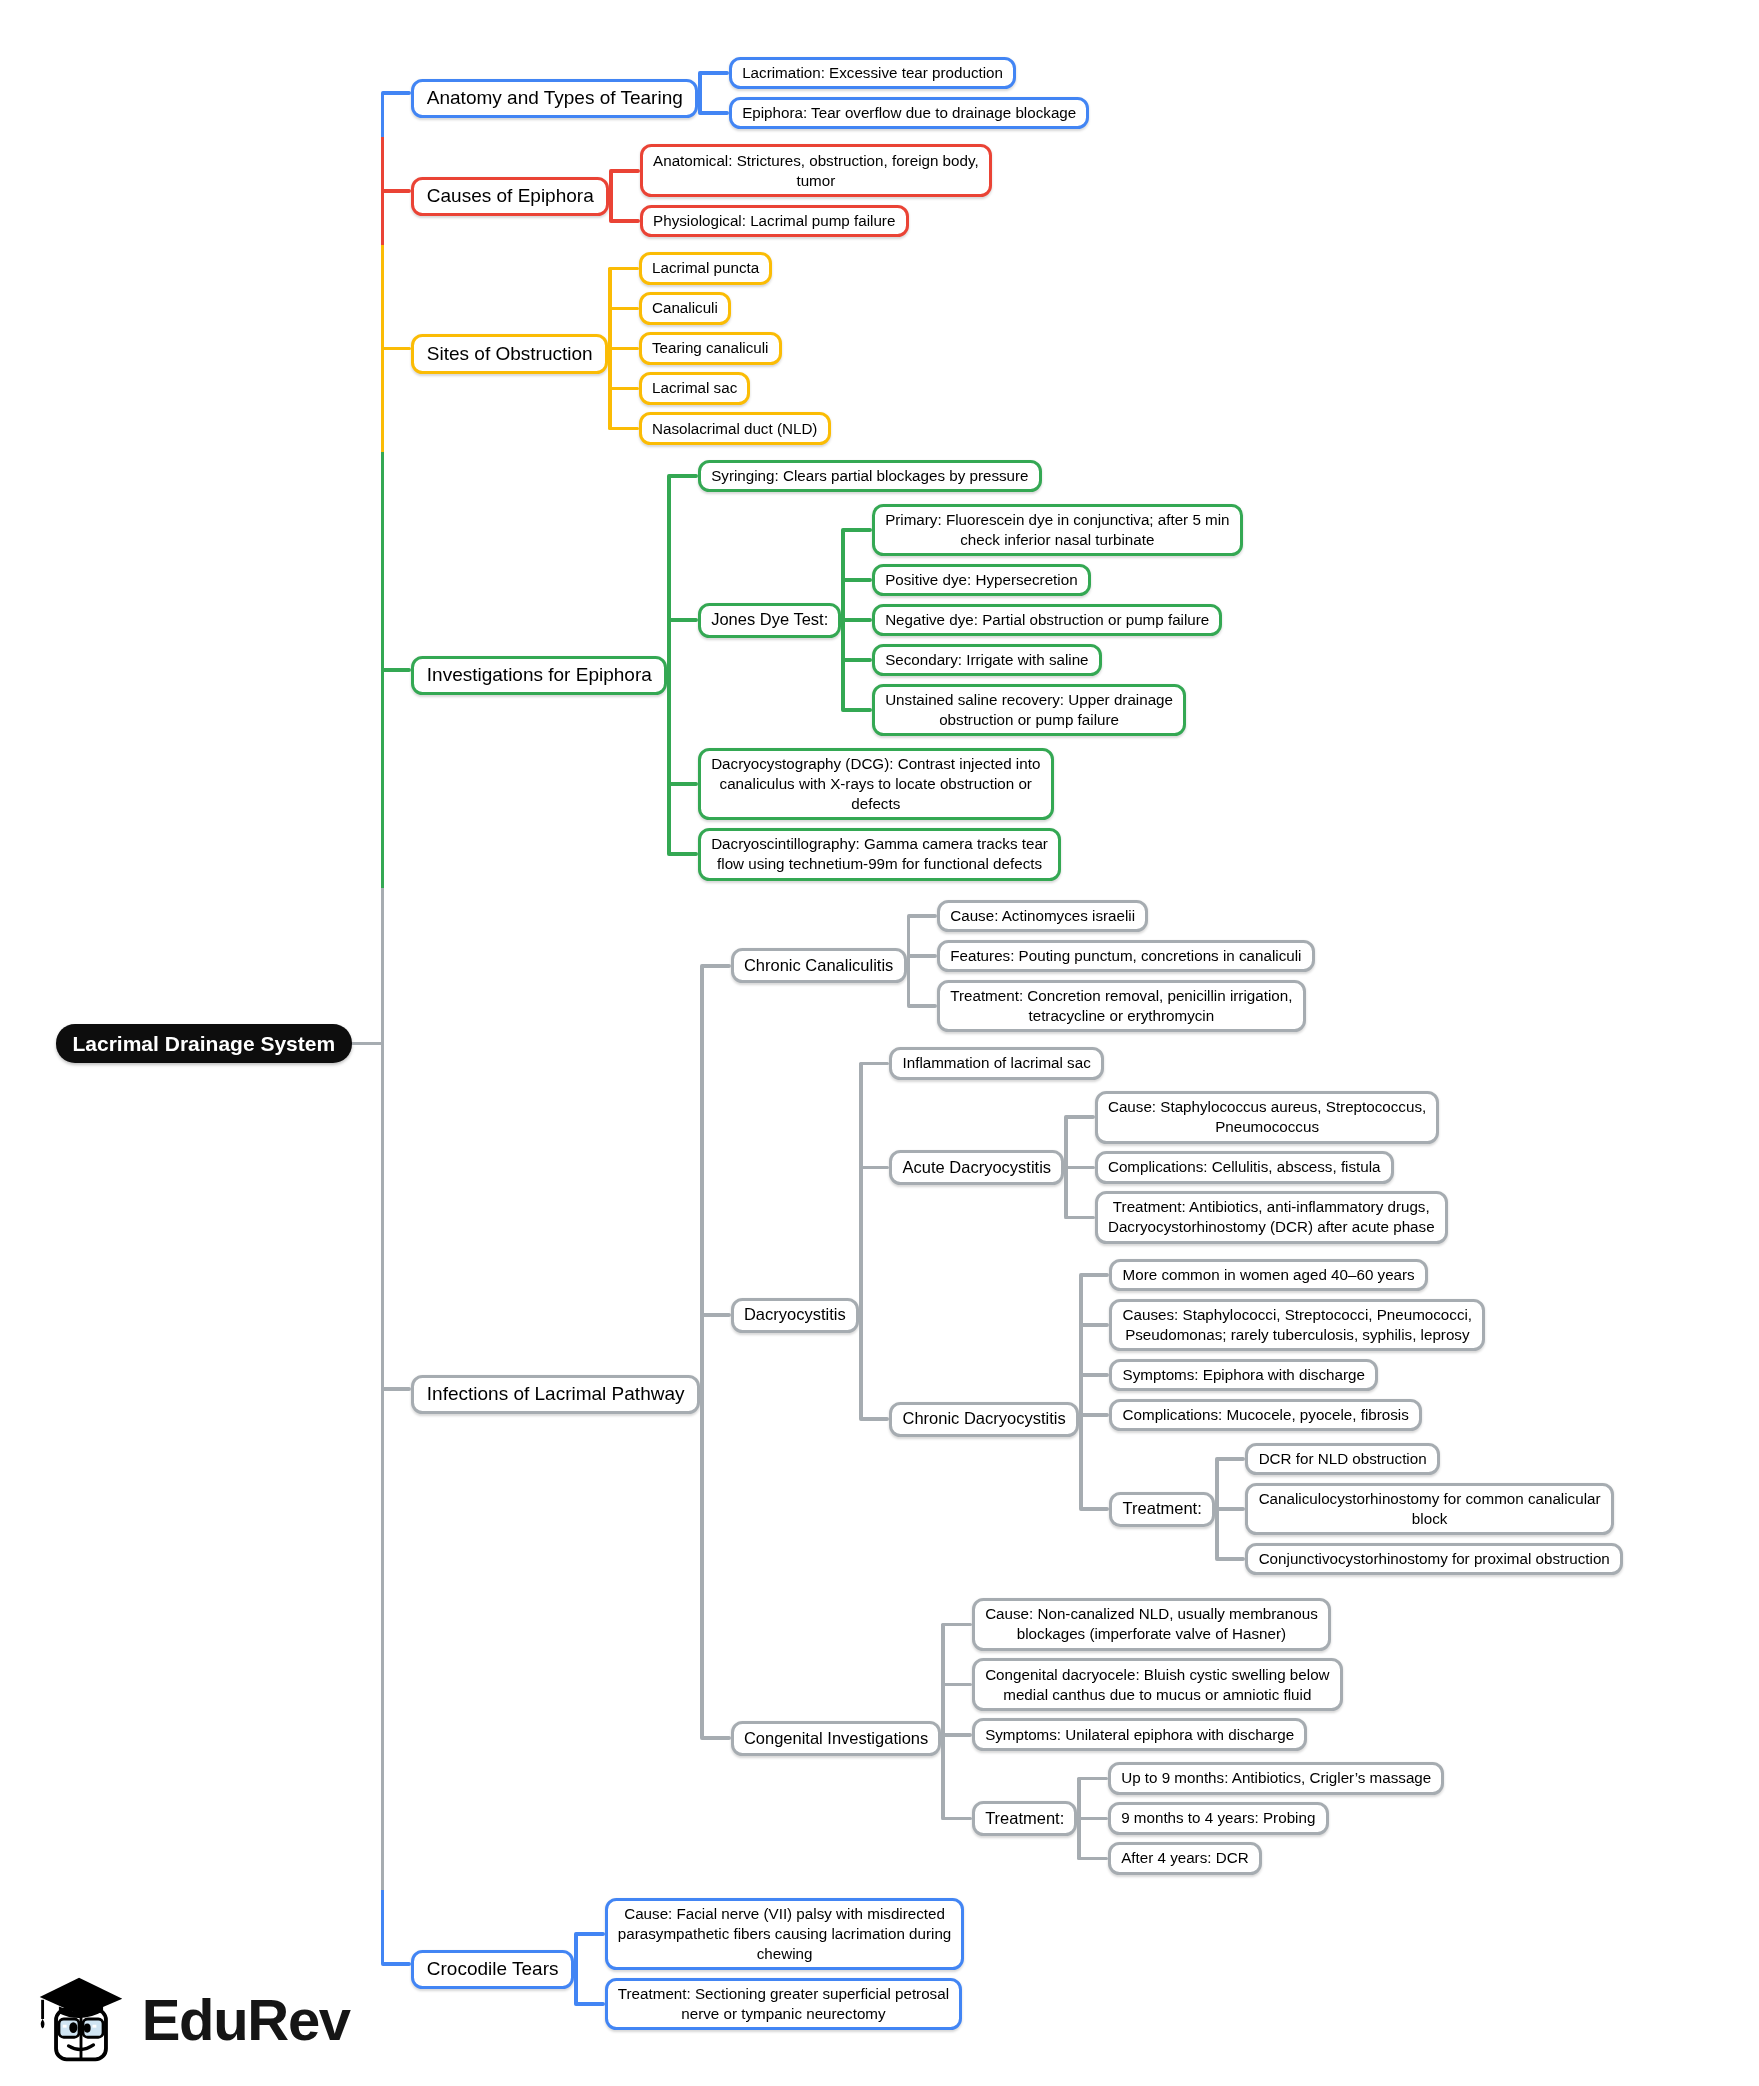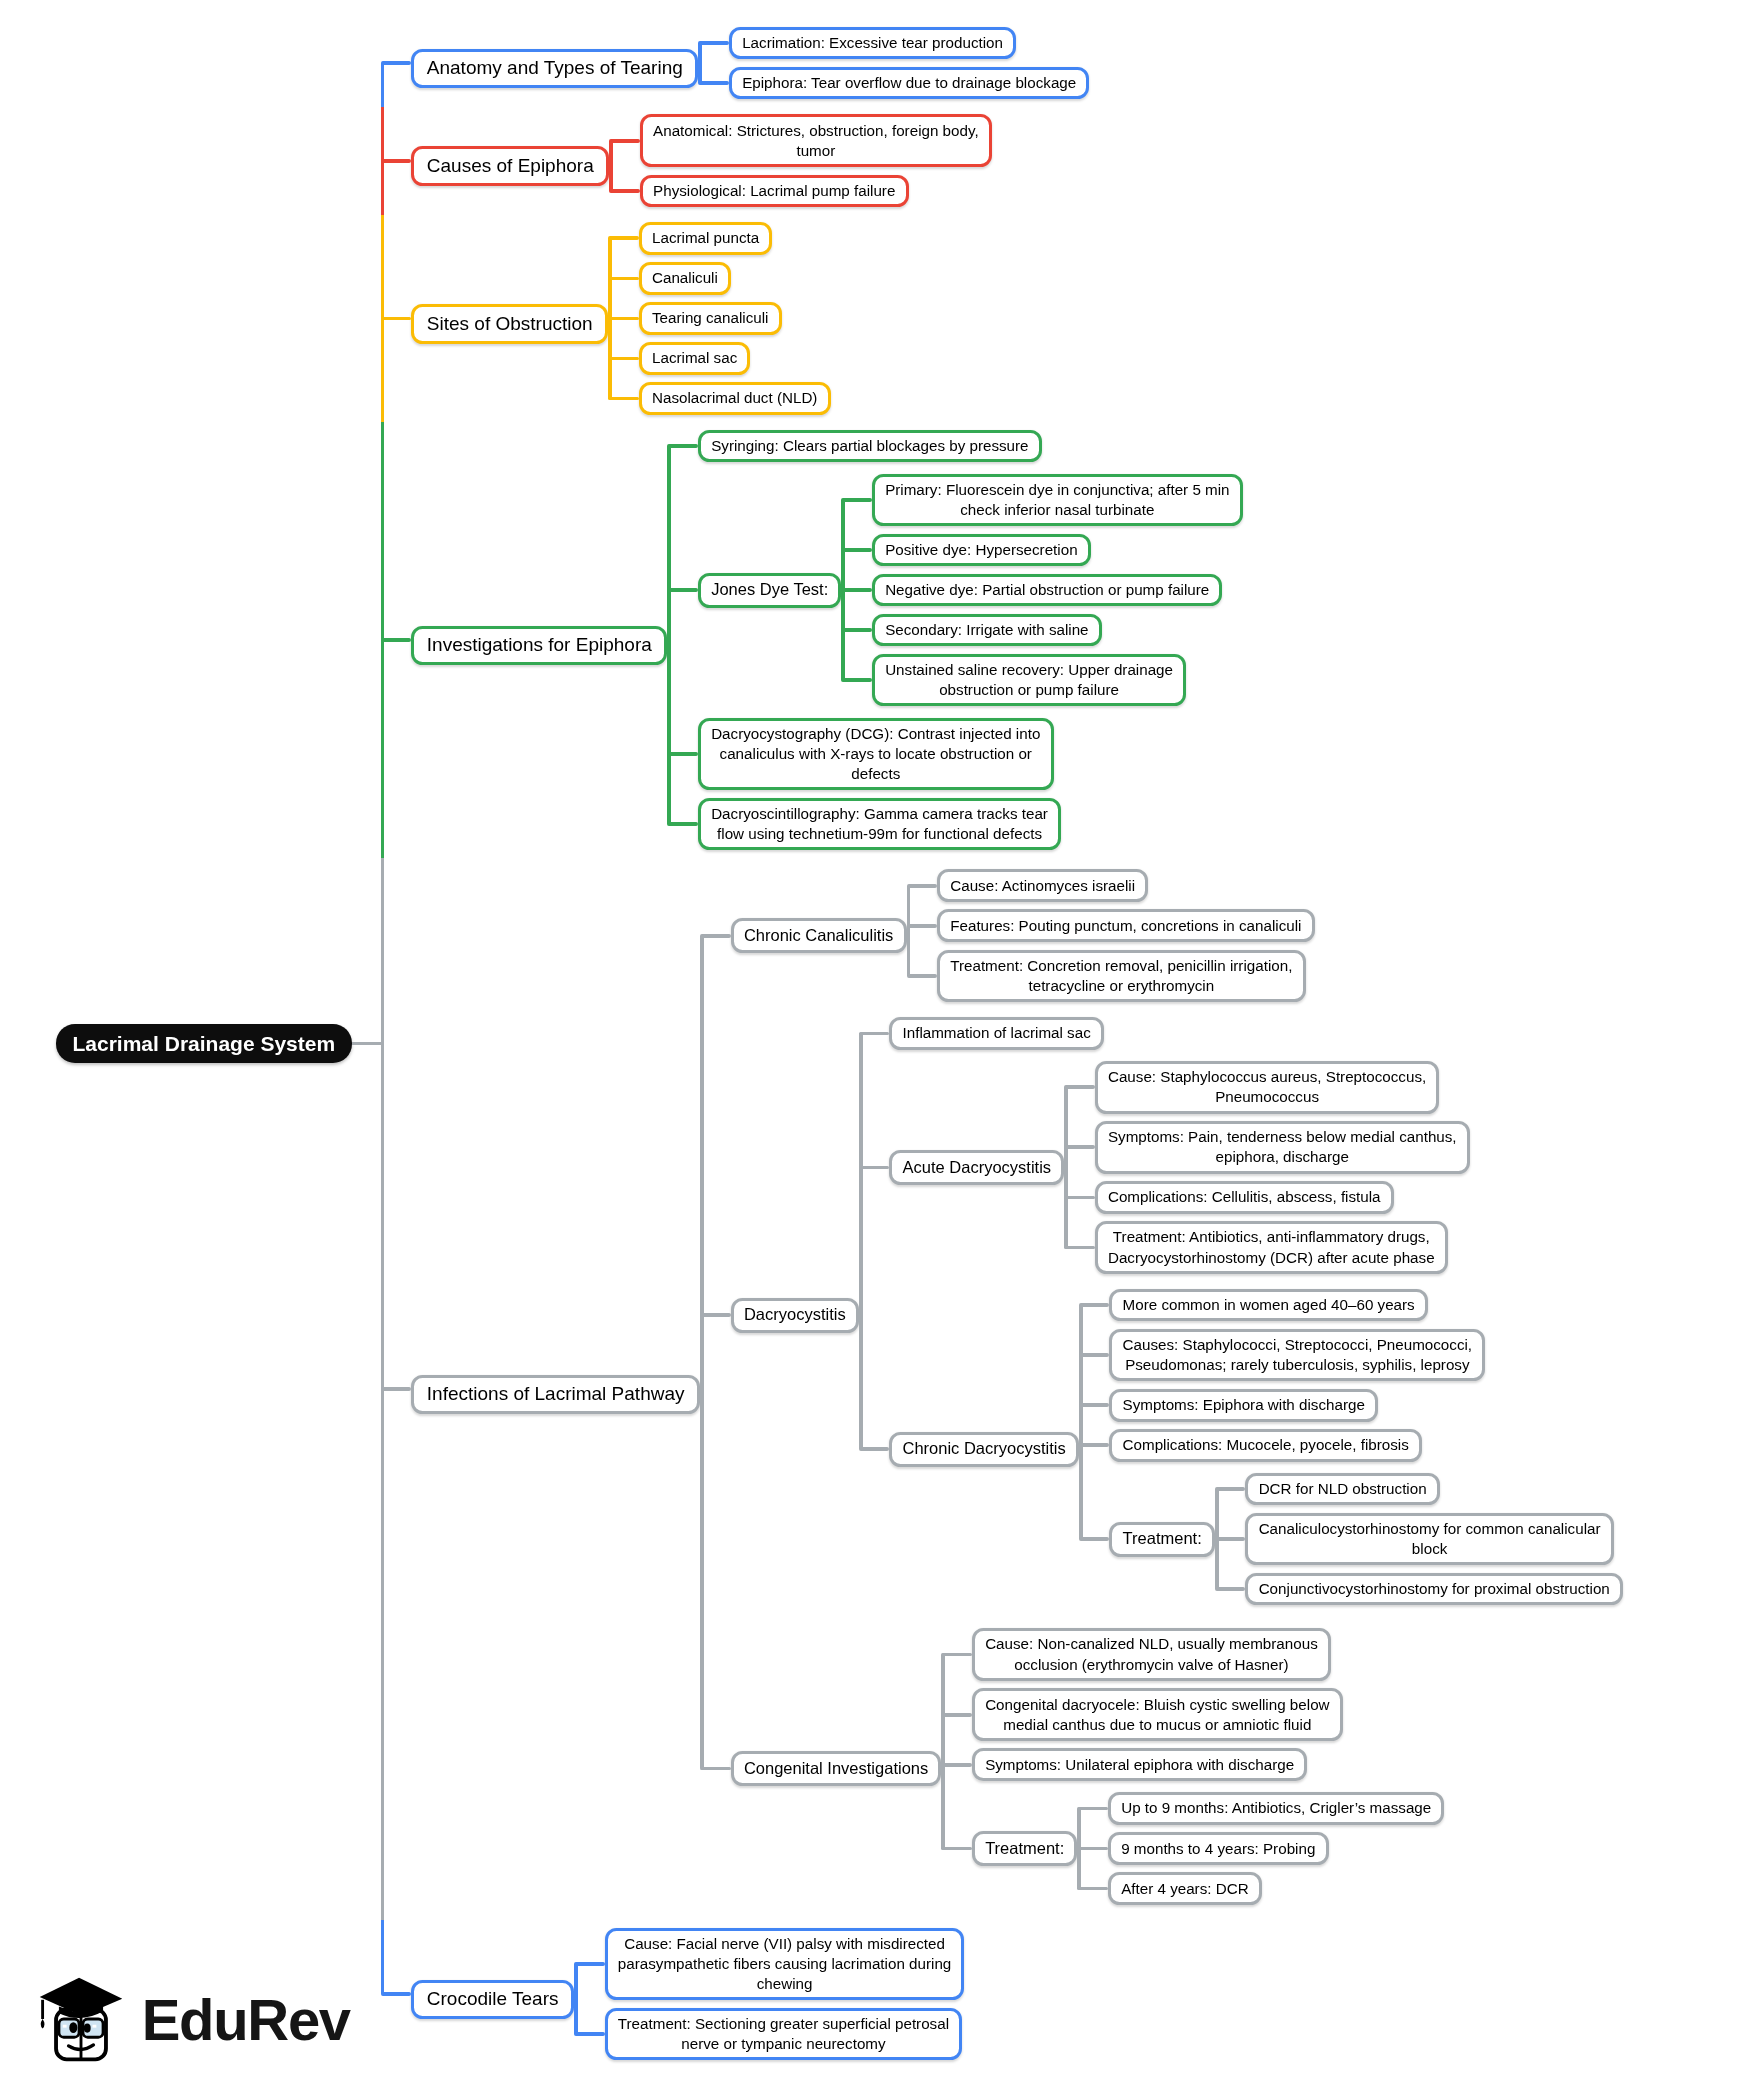--- a/index.html
+++ b/index.html
@@ -148,24 +148,20 @@
                       <div class="node leaf" style="--c: #a6acb1;">Inflammation of lacrimal sac</div>
                     </div>
                     <div class="li" style="--c: #a6acb1;">
                       <div class="node inner" style="--c: #a6acb1;">Acute Dacryocystitis</div>
                       <div class="children">
                         <div class="li first" style="--c: #a6acb1;">
                           <div class="node leaf" style="--c: #a6acb1;">Cause: Staphylococcus aureus, Streptococcus,
 Pneumococcus</div>
                         </div>
                         <div class="li" style="--c: #a6acb1;">
-                          <div class="node leaf" style="--c: #a6acb1;">Symptoms: Pain, tenderness below medial canthus,
-epiphora, discharge</div>
-                        </div>
-                        <div class="li" style="--c: #a6acb1;">
                           <div class="node leaf" style="--c: #a6acb1;">Complications: Cellulitis, abscess, fistula</div>
                         </div>
                         <div class="li last" style="--c: #a6acb1;">
                           <div class="node leaf" style="--c: #a6acb1;">Treatment: Antibiotics, anti-inflammatory drugs,
 Dacryocystorhinostomy (DCR) after acute phase</div>
                         </div>
                       </div>
                     </div>
                     <div class="li last" style="--c: #a6acb1;">
                       <div class="node inner" style="--c: #a6acb1;">Chronic Dacryocystitis</div>
@@ -200,21 +196,21 @@
                         </div>
                       </div>
                     </div>
                   </div>
                 </div>
                 <div class="li last" style="--c: #a6acb1;">
                   <div class="node inner" style="--c: #a6acb1;">Congenital Investigations</div>
                   <div class="children">
                     <div class="li first" style="--c: #a6acb1;">
                       <div class="node leaf" style="--c: #a6acb1;">Cause: Non-canalized NLD, usually membranous
-occlusion (erythromycin valve of Hasner)</div>
+blockages (imperforate valve of Hasner)</div>
                     </div>
                     <div class="li" style="--c: #a6acb1;">
                       <div class="node leaf" style="--c: #a6acb1;">Congenital dacryocele: Bluish cystic swelling below
 medial canthus due to mucus or amniotic fluid</div>
                     </div>
                     <div class="li" style="--c: #a6acb1;">
                       <div class="node leaf" style="--c: #a6acb1;">Symptoms: Unilateral epiphora with discharge</div>
                     </div>
                     <div class="li last" style="--c: #a6acb1;">
                       <div class="node inner" style="--c: #a6acb1;">Treatment:</div>

